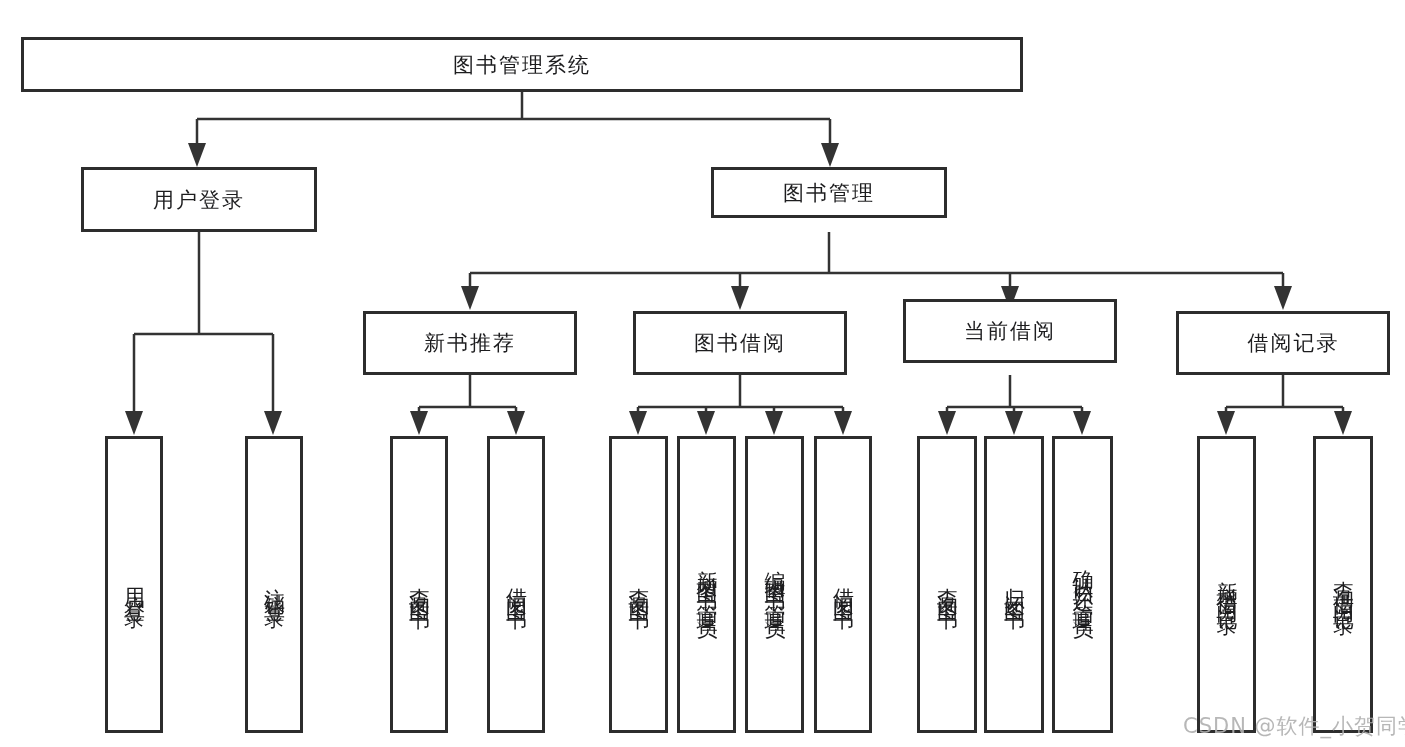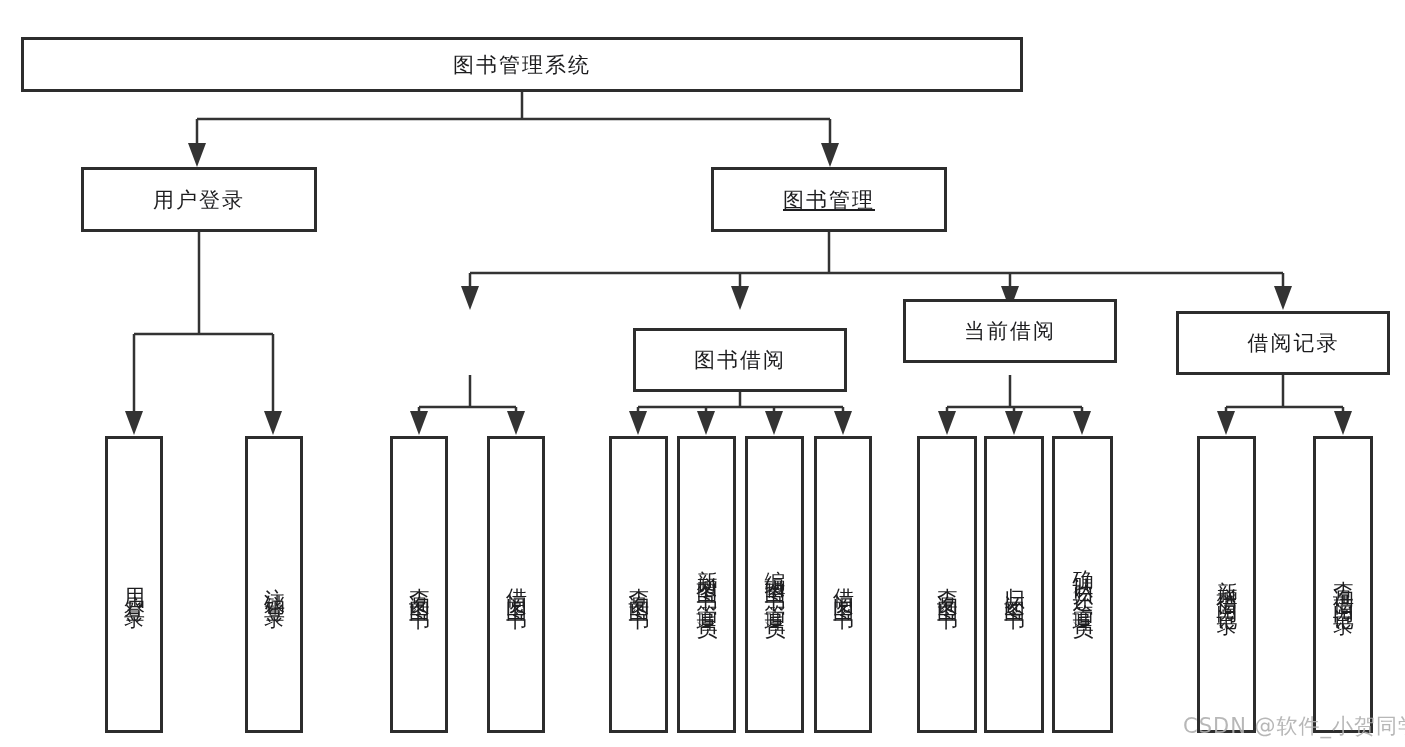--- a/index.html
+++ b/index.html
@@ -121,23 +121,24 @@
     <line x1="1226" y1="407" x2="1343" y2="407"></line>
     <line x1="1226" y1="407" x2="1226" y2="414"></line>
     <polygon points="1217,411 1235,411 1226,435"></polygon>
     <line x1="1343" y1="407" x2="1343" y2="414"></line>
     <polygon points="1334,411 1352,411 1343,435"></polygon>
   </svg>
 
   <div class="node" style="left:21px; top:13px; width:1002px; height:55px;margin-top:24px;">图书管理系统</div>
 
   <div class="node" style="left:81px; top:167px; width:236px; height:65px;">用户登录</div>
-  <div class="node" style="left:711px; top:167px; width:236px; height:65px;text-decoration:underline;">图书管理</div>
+  <div class="node" style="left:711px; top:167px; width:236px; height:51px;">图书管理</div>
 
-  <div class="node" style="left:633px; top:311px; width:214px; height:64px;margin-top:17px;">图书借阅</div>
+  <div class="node" style="left:363px; top:311px; width:214px; height:64px;">新书推荐</div>
+  <div class="node" style="left:633px; top:311px; width:214px; height:64px;">图书借阅</div>
   <div class="node" style="left:903px; top:299px; width:214px; height:64px;">当前借阅</div>
   <div class="node" style="left:1176px; top:311px; width:214px; height:64px;padding-left:21px;">借阅记录</div>
 
   <div class="leaf" style="left:105px; top:436px; width:58px; height:297px;">用户登录</div>
   <div class="leaf" style="left:245px; top:436px; width:58px; height:297px;">注销登录</div>
 
   <div class="leaf" style="left:390px; top:436px; width:58px; height:297px;">查询图书</div>
   <div class="leaf" style="left:487px; top:436px; width:58px; height:297px;">借阅图书</div>
 
   <div class="leaf" style="left:609px; top:436px; width:59px; height:297px;">查询图书</div>

